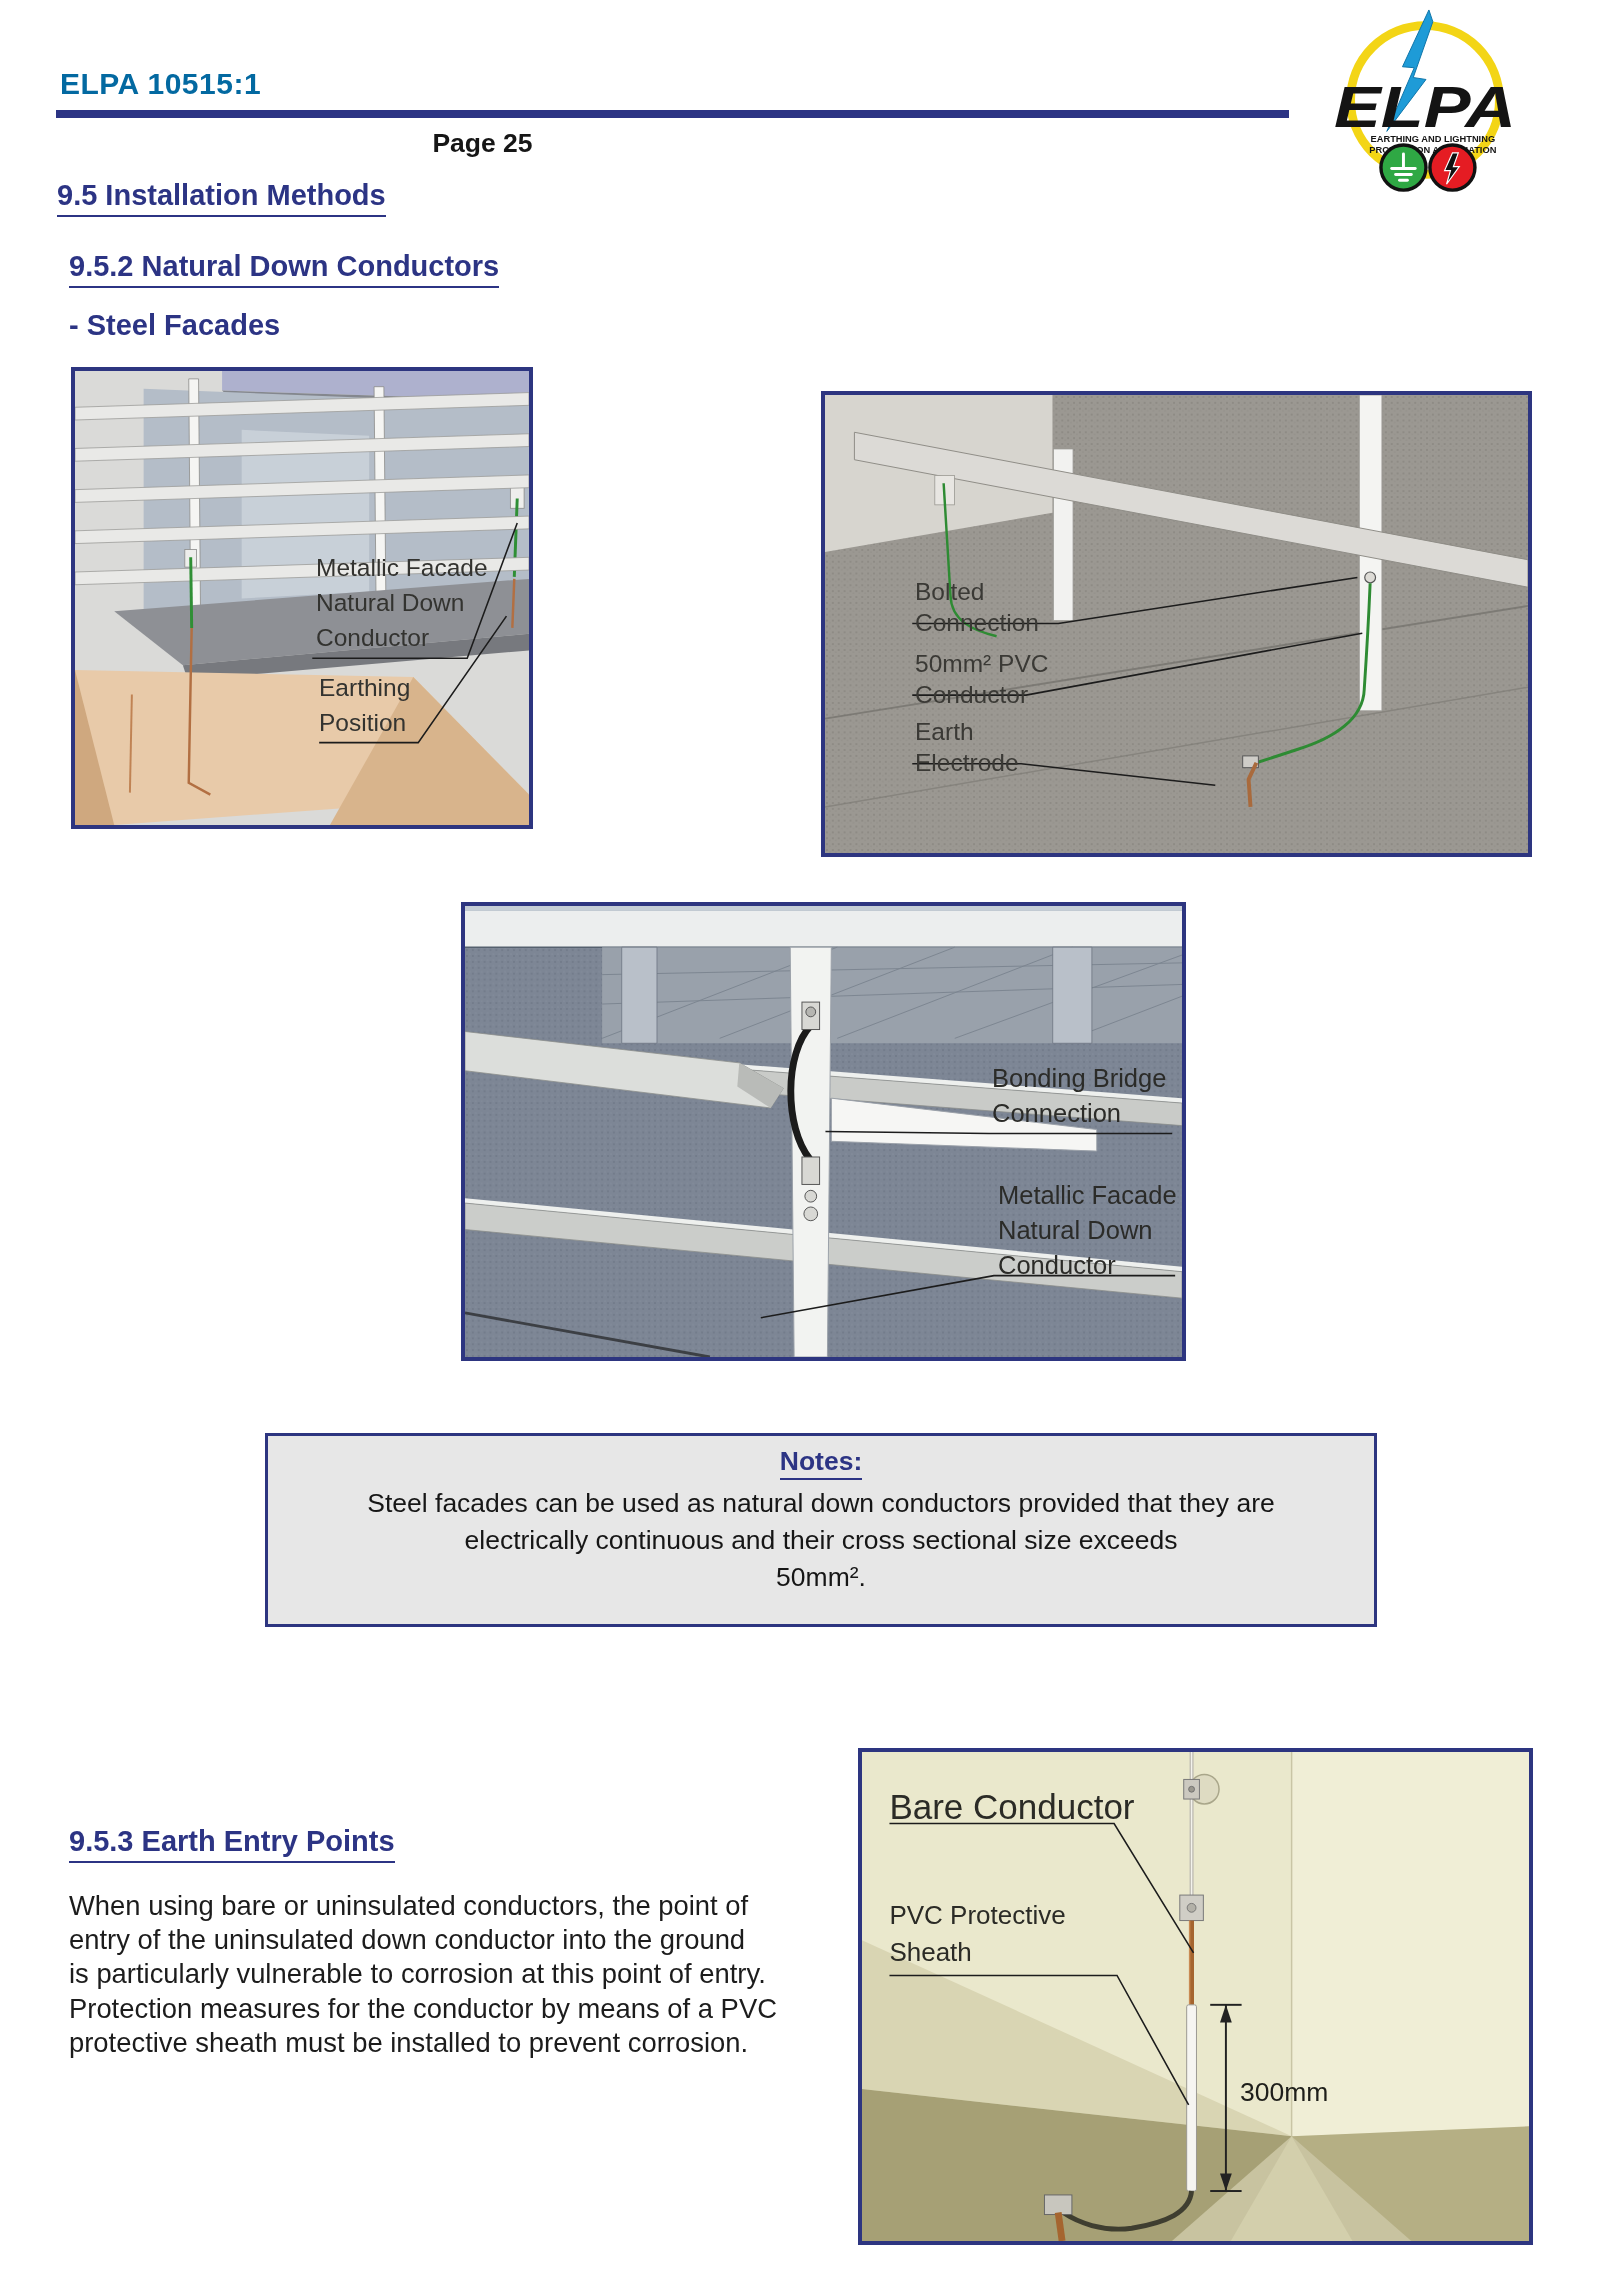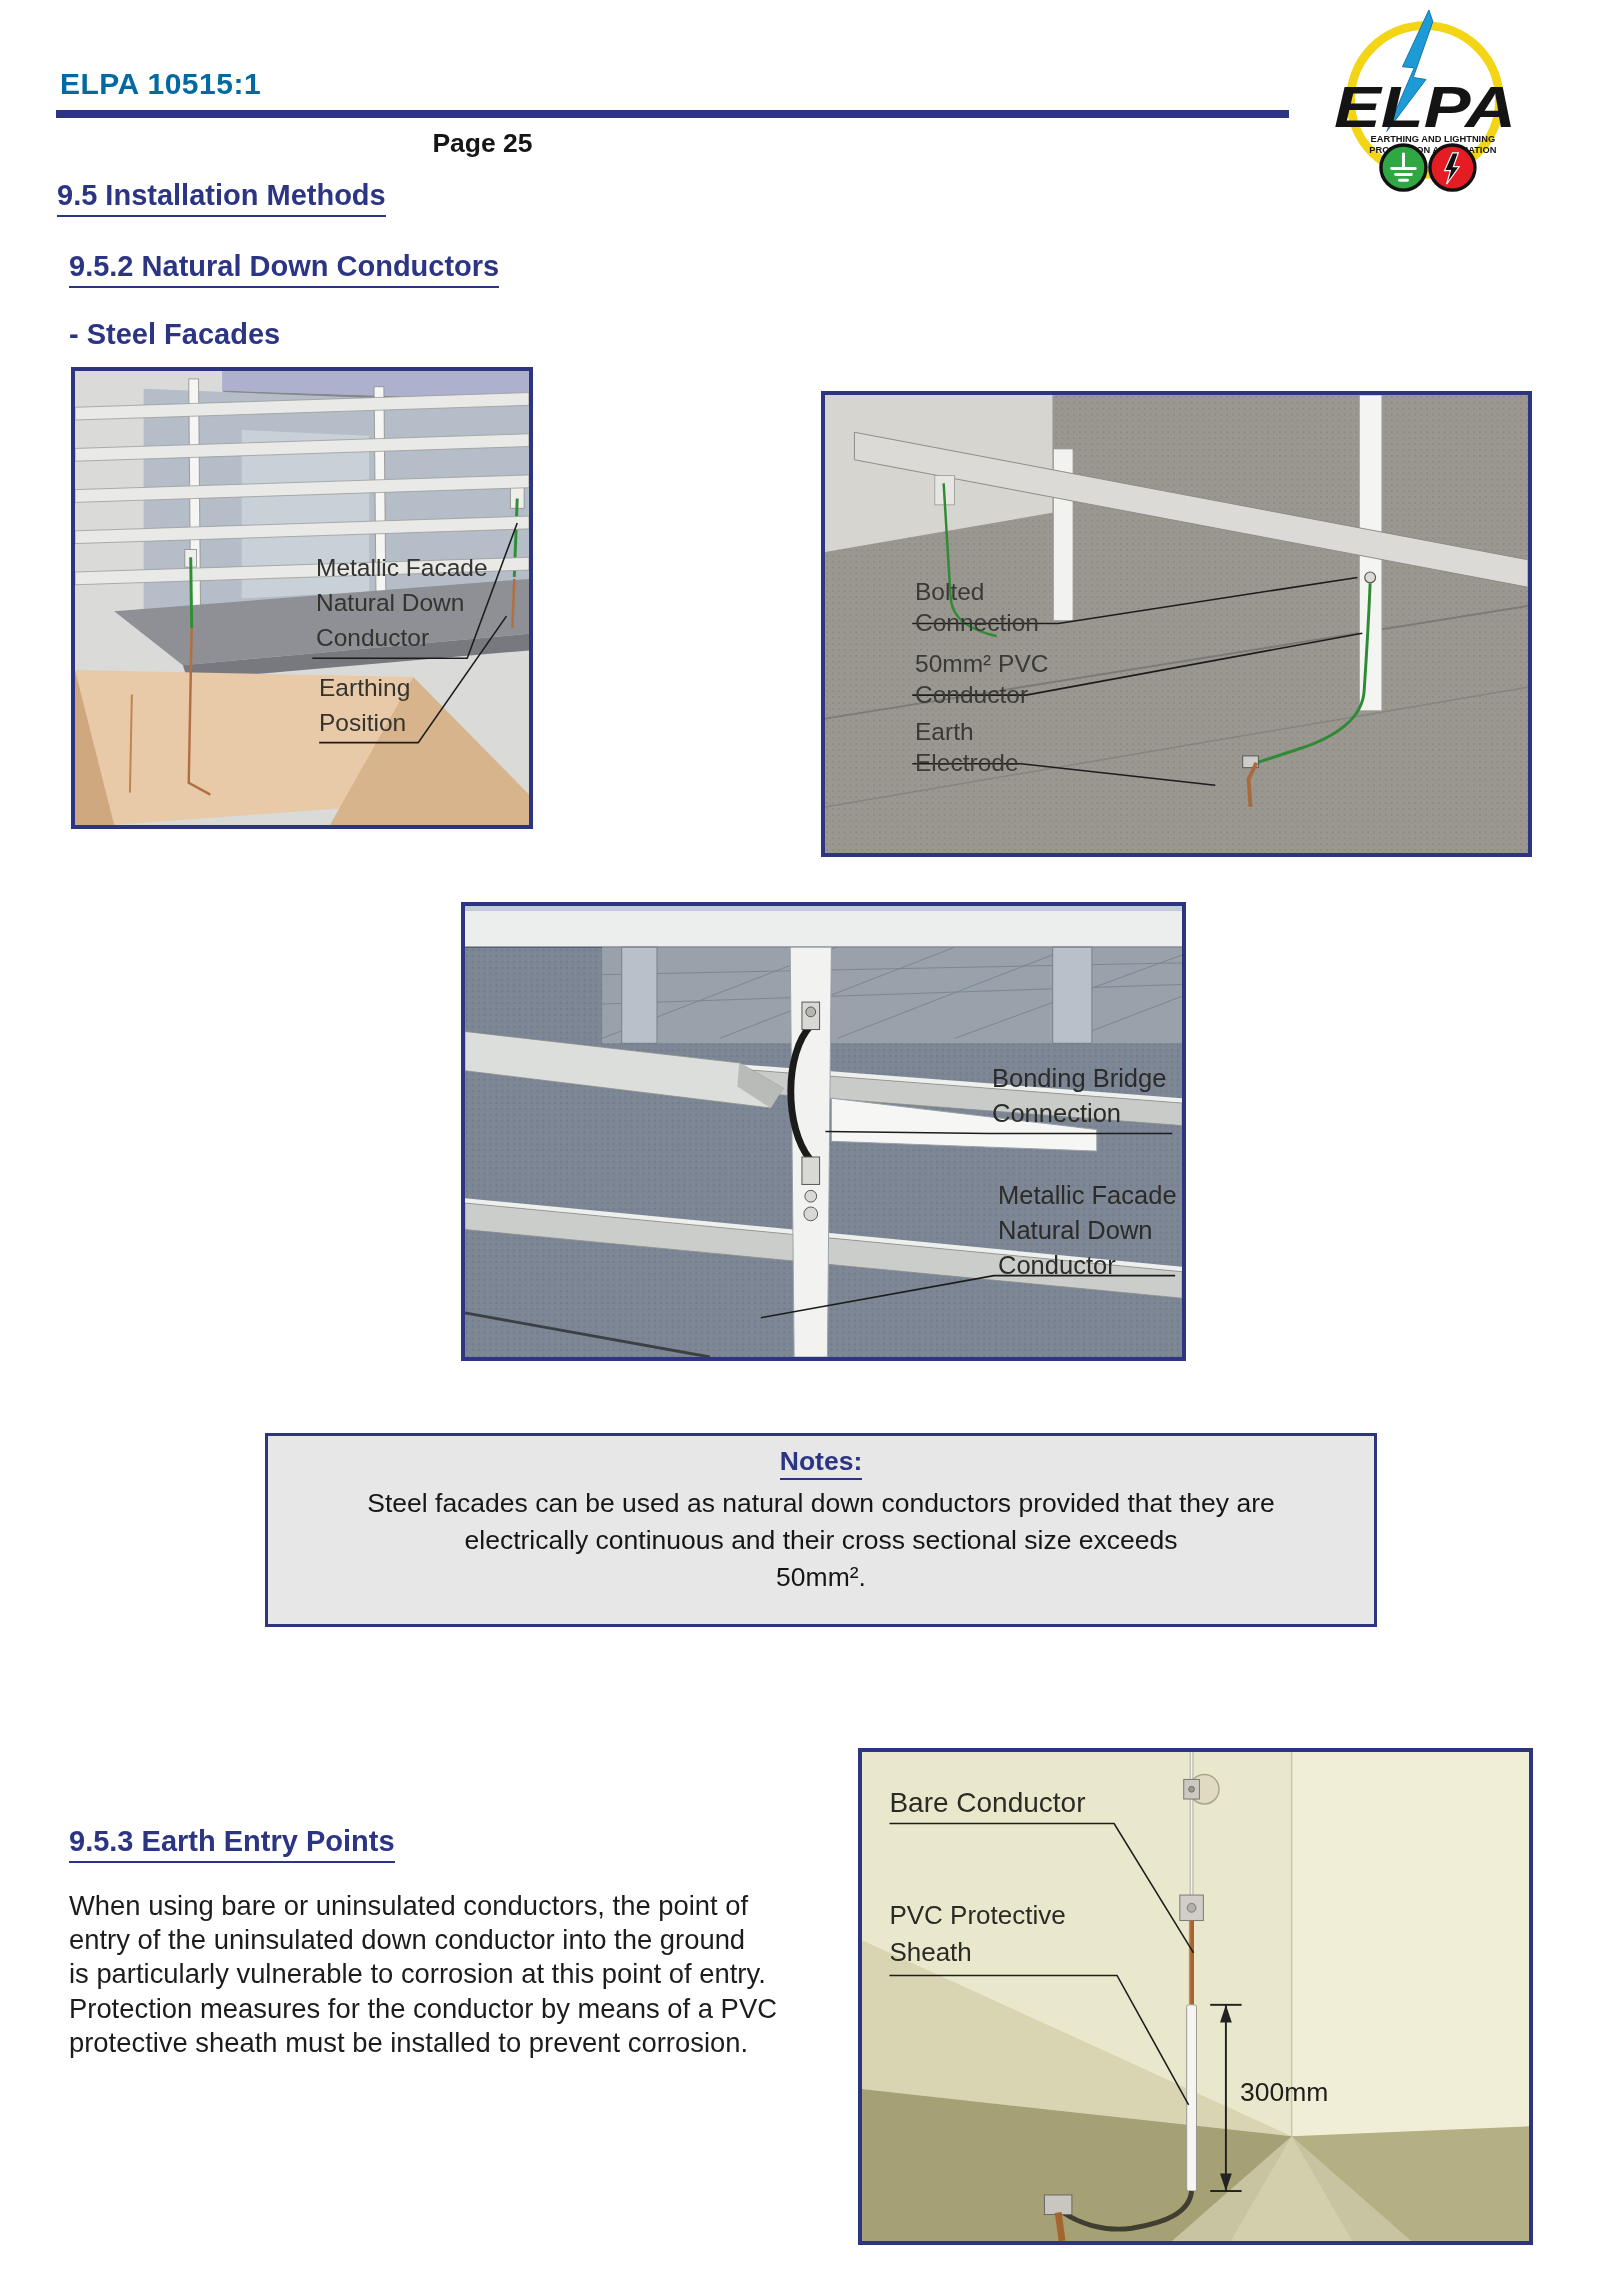--- a/index.html
+++ b/index.html
@@ -50,21 +50,21 @@
       </g>
       <g>
         <circle cx="124" cy="163" r="23" fill="#e51c23" stroke="#111" stroke-width="3.5"></circle>
         <polygon points="124,148 116,166 122,166 118,180 131,162 125,162 130,148" fill="#111" stroke="#fff" stroke-width="1.2"></polygon>
       </g>
     </svg>
   </div>
 
   <div class="abs h-navy" style="left:57px;top:179px;"><span class="u">9.5 Installation Methods</span></div>
   <div class="abs h-navy" style="left:69px;top:250px;"><span class="u">9.5.2 Natural Down Conductors</span></div>
-  <div class="abs h-navy" style="left:69px;top:318px;">- Steel Facades</div>
+  <div class="abs h-navy" style="left:69px;top:309px;">- Steel Facades</div>
 
   <div class="fig" style="left:71px;top:367px;width:454px;height:454px;">
     <svg width="454" height="454" viewBox="0 0 463 463" preserveAspectRatio="none">
       <rect x="0" y="0" width="463" height="463" fill="#dadad8"></rect>
       <polygon points="150,0 463,0 463,30 150,20" fill="#aeb1ce"></polygon>
       <polygon points="150,20 463,30 463,125 230,100" fill="#84878e"></polygon>
       <polygon points="70,18 463,34 463,215 70,245" fill="#b4bdc8"></polygon>
       <polygon points="170,60 300,66 300,225 170,232" fill="#cdd5dc" opacity="0.8"></polygon>
       <polygon points="116,8 126,8 128,245 118,248" fill="#f5f5f3" stroke="#8a8a88" stroke-width="0.8"></polygon>
       <polygon points="305,16 315,16 317,230 307,232" fill="#f5f5f3" stroke="#8a8a88" stroke-width="0.8"></polygon>
@@ -243,21 +243,21 @@
         <polygon points="371,258 365,276 377,276" fill="#222"></polygon>
         <polygon points="371,448 365,430 377,430" fill="#222"></polygon>
         <line x1="355" y1="258" x2="387" y2="258" stroke="#222" stroke-width="2"></line>
         <line x1="355" y1="448" x2="387" y2="448" stroke="#222" stroke-width="2"></line>
       </g>
       <g stroke="#1c1c1c" stroke-width="1.6" fill="none">
         <polyline points="28,73 257,73 338,205"></polyline>
         <polyline points="28,228 260,228 333,360"></polyline>
       </g>
     </svg>
-    <div class="fig-label" style="left:27.4px;top:35px;font-size:28px;color:#2b2b26;">
+    <div class="fig-label" style="left:27.4px;top:35px;font-size:35px;color:#2b2b26;">
       <span class="ln">Bare Conductor</span>
     </div>
     <div class="fig-label" style="left:27.4px;top:145px;font-size:26px;line-height:37px;color:#2b2b26;">
       <span class="ln">PVC Protective</span>
       <span class="ln">Sheath</span>
     </div>
     <div class="fig-label" style="left:378px;top:325px;font-size:26.5px;color:#1e1e1a;">
       <span class="ln">300mm</span>
     </div>
   </div>

